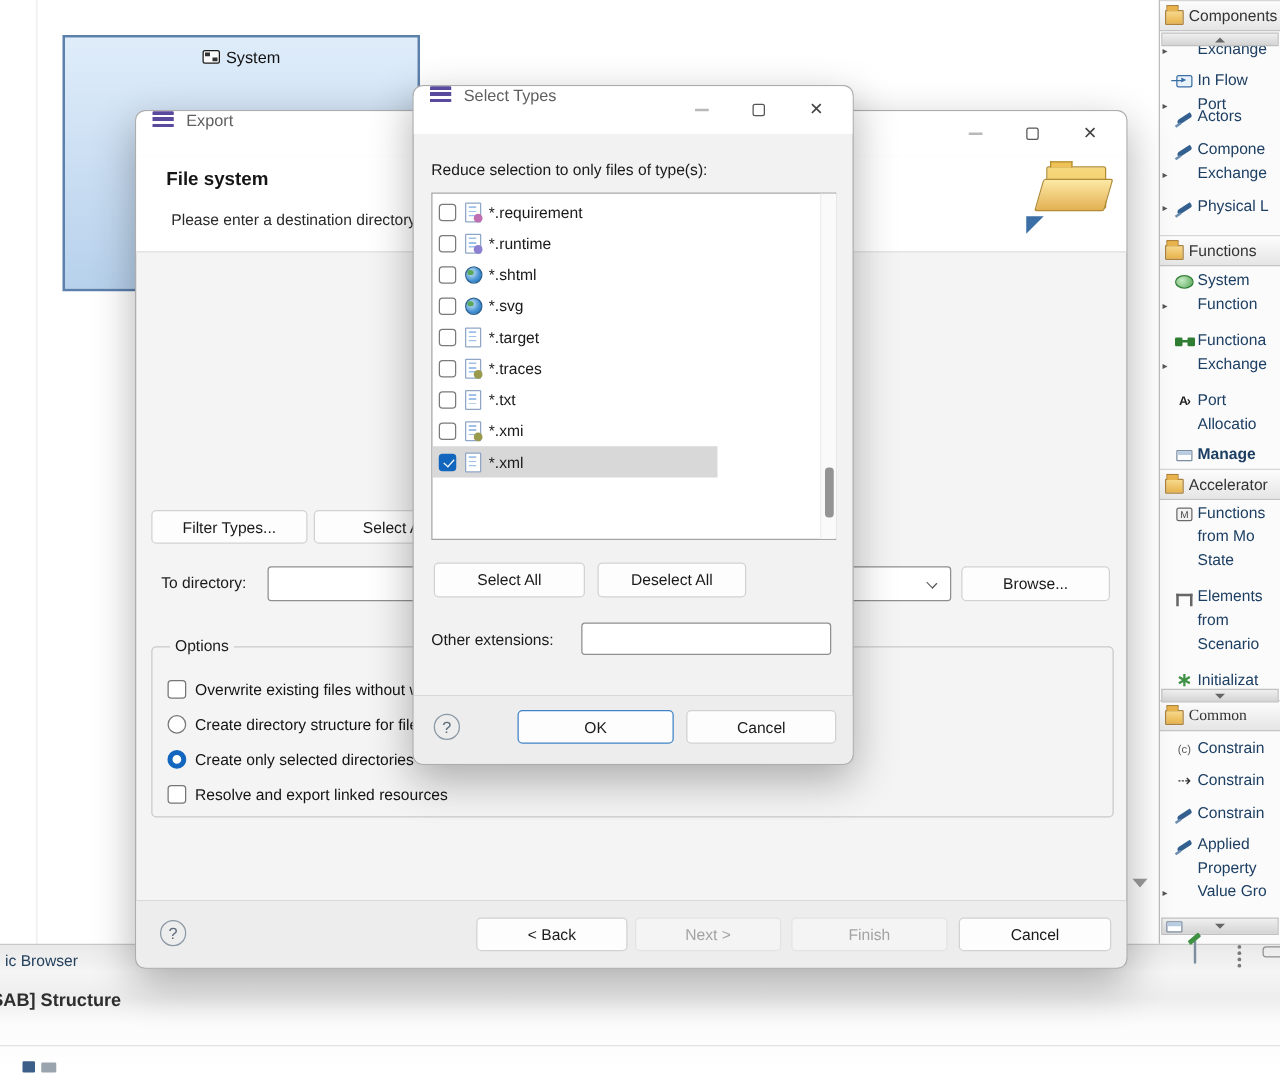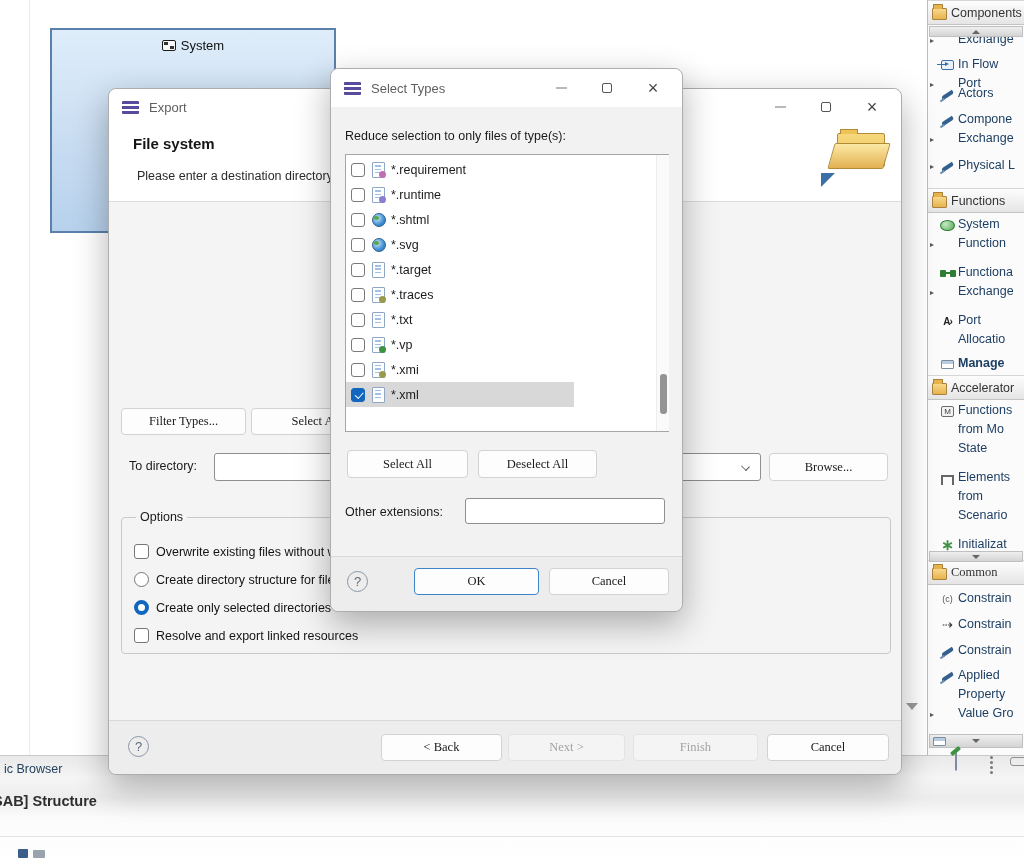--- a/index.html
+++ b/index.html
@@ -45,29 +45,29 @@
 .g-win-s{width:13px;height:9px}
 .g-box{width:13px;height:11px;border:1px solid #6b6b6b;border-radius:2px;font-size:8px;color:#444;display:flex;align-items:center;justify-content:center;background:#f2f2f2}
 .g-scn{width:13px;height:10px;border-top:2px solid #666;border-left:2px solid #666;border-right:2px solid #666;margin-top:3px}
 .g-port{font-size:10px;font-weight:bold;color:#222;letter-spacing:-1px}
 .g-ctext{font-size:9px;color:#555;white-space:nowrap}
 .g-darr{font-size:13px;color:#333;line-height:10px}
 .g-init{font-size:15px;color:#3f9144;font-weight:bold;line-height:12px}
 
 
 .dialog{position:absolute;background:#f4f4f4;border:1px solid #adadad;border-radius:8px;box-shadow:0 12px 34px rgba(0,0,0,.30)}
-.titlebar{position:absolute;left:0;top:0;right:0;height:36px;background:#fff;border-radius:8px 8px 0 0;display:flex;align-items:center}
+.titlebar{position:absolute;left:0;top:0;right:0;height:36px;background:#fff;border-radius:8px 8px 0 0;display:flex;align-items:flex-start}
 .ic-export{width:17px;height:13px;margin-left:13px;background:repeating-linear-gradient(180deg,#5a4a9e 0 3px,#ffffff 3px 5px);border-radius:1px;flex:none}
 .tb-title{font-size:13px;color:#5f5f5f;margin-left:10px;white-space:nowrap}
 .tb-controls{margin-left:auto;display:flex;height:100%;margin-right:6px}
 .tb-btn{width:46px;display:flex;align-items:center;justify-content:center}
 .glyph-min{width:11px;height:2px;background:#b9b9b9}
 .glyph-max{width:10px;height:10px;border:1.2px solid #555;border-radius:2px}
 .glyph-close::before{content:"×";font-size:18px;color:#444;line-height:1}
-.btn{position:absolute;height:27px;background:#fdfdfd;border:1px solid #d2d2d2;border-radius:4px;font-size:12.5px;color:#1a1a1a;display:flex;align-items:center;justify-content:center;font-family:Liberation Serif, serif}
+.btn{position:absolute;height:27px;background:#fdfdfd;border:1px solid #d2d2d2;border-radius:4px;font-size:12.5px;color:#1a1a1a;display:flex;align-items:center;justify-content:center;font-family:Liberation Sans, sans-serif}
 .btn.disabled{color:#a3a3a3;background:#f4f4f4;border-color:#e3e3e3}
 .btn.default{border:1.5px solid #3f83c8}
 .dlg-strip{position:absolute;left:0;right:0;bottom:0;background:#ededed;border-top:1px solid #d9d9d9;border-radius:0 0 8px 8px}
 .help{position:absolute;width:21px;height:21px;border:1.5px solid #8a97a5;border-radius:50%;color:#5d6b79;font-size:13px;display:flex;align-items:center;justify-content:center}
 .help::before{content:"?"}
 .cb{width:15px;height:15px;border:1px solid #767676;border-radius:3px;background:#fff;flex:none}
 .radio{width:15px;height:15px;border:1px solid #767676;border-radius:50%;background:#fff;flex:none}
 .radio.on{border:4.5px solid #1266bd}
 
 
@@ -434,27 +434,20 @@
         <span class="ft-label">*.traces</span>
       </div>
       <div class="ft-row">
         <span class="cb-s"></span>
         <span class="fi fi-doc"></span>
         <span class="ft-label">*.txt</span>
       </div>
       <div class="ft-row">
         <span class="cb-s"></span>
         <span class="fi fi-doc">
-          <span class="dot dot-green"></span>
-        </span>
-        <span class="ft-label">*.vp</span>
-      </div>
-      <div class="ft-row">
-        <span class="cb-s"></span>
-        <span class="fi fi-doc">
           <span class="dot dot-olive"></span>
         </span>
         <span class="ft-label">*.xmi</span>
       </div>
       <div class="ft-row selected">
         <span class="cb-s on"></span>
         <span class="fi fi-doc"></span>
         <span class="ft-label">*.xml</span>
       </div>
     </div>

